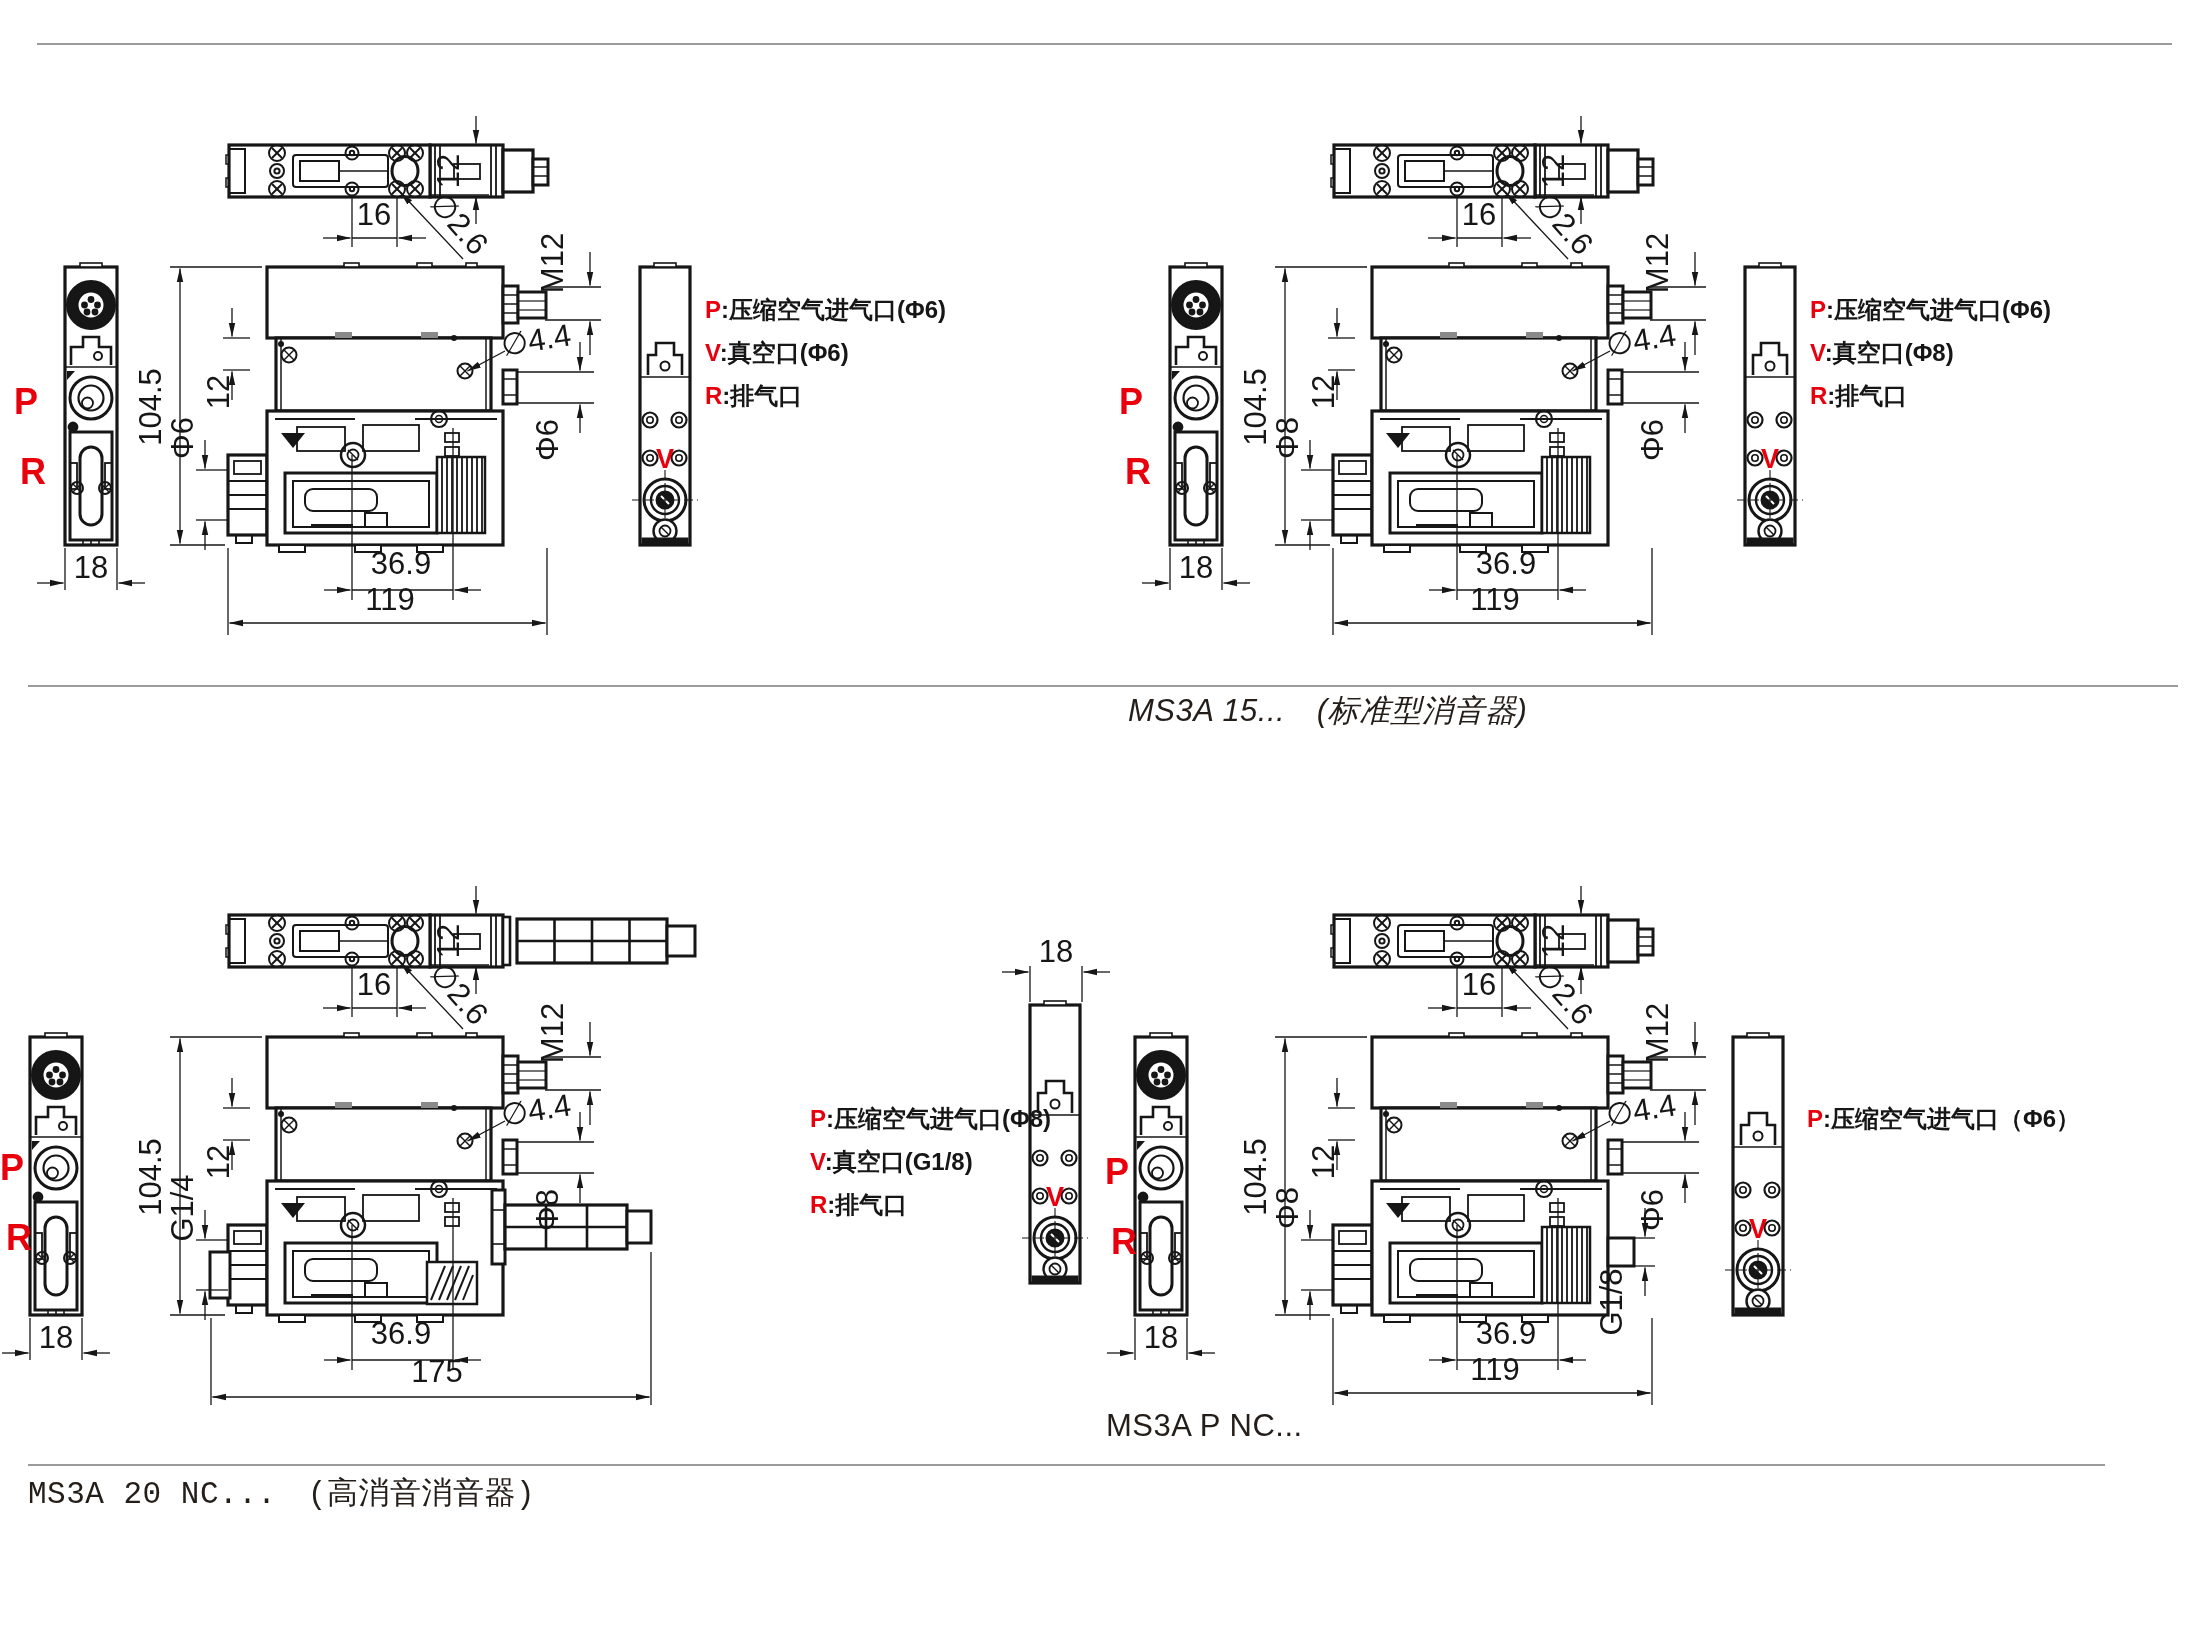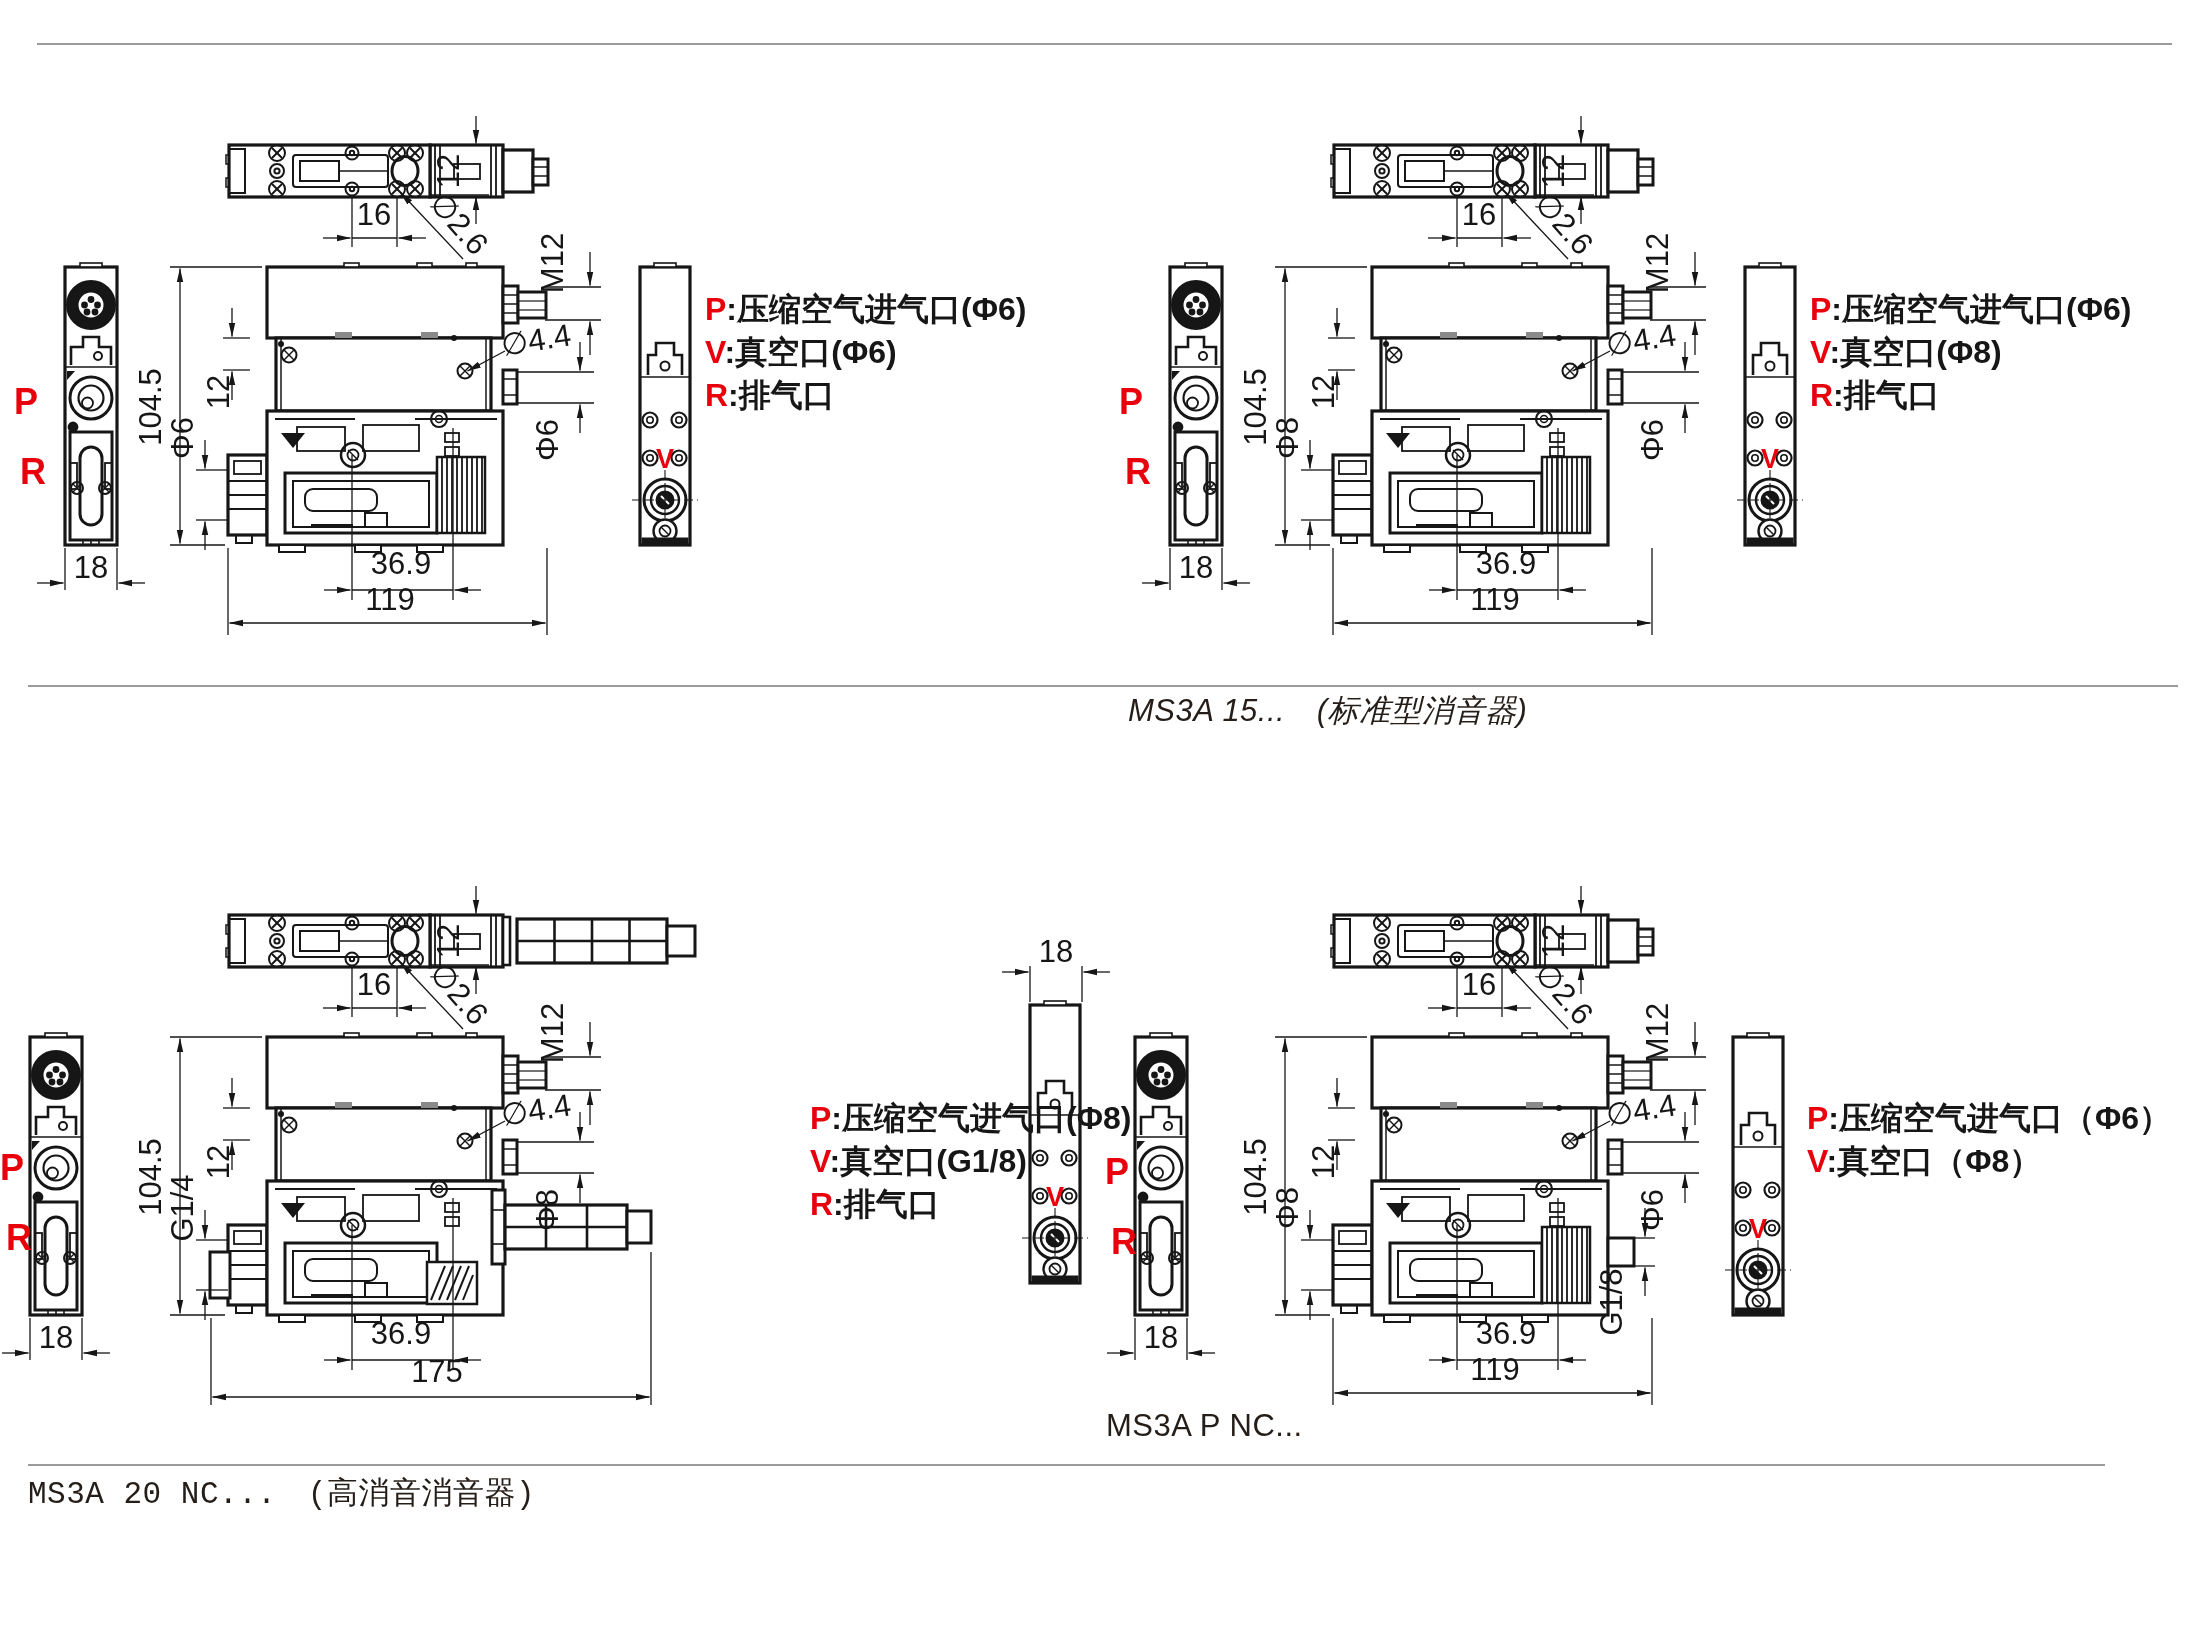--- a/index.html
+++ b/index.html
@@ -1,20 +1,20 @@
 <!DOCTYPE html>
 <html><head>
 <meta charset="utf-8">
 <style>
   html,body{margin:0;padding:0;background:#fff;}
   .page{position:relative;width:2209px;height:1629px;background:#fff;overflow:hidden;
         font-family:"Liberation Sans", sans-serif;}
   .hr{position:absolute;height:2px;background:#9b9b9b;}
   .caption{position:absolute;font-size:31px;font-weight:500;color:#241d18;letter-spacing:.5px;white-space:nowrap;}
-  .legend{position:absolute;font-size:32px;font-weight:600;line-height:43px;white-space:nowrap;}
+  .legend{position:absolute;font-size:24px;font-weight:600;line-height:43px;white-space:nowrap;}
   .legend .lk{color:#e8000d;}
   .legend .lt{color:#161616;}
   svg{position:absolute;left:0;top:0;}
   svg text{font-family:"Liberation Sans", sans-serif;fill:#161616;}
   .dim{font-size:31px;}
   .pl{font-size:36px;font-weight:700;fill:#e8000d;}
   .pv{font-size:27px;font-weight:700;fill:#e8000d;}
 </style>
 </head>
 <body>
@@ -438,20 +438,19 @@
   <div><span class="lk">V</span><span class="lt">:真空口(Φ8)</span></div>
   <div><span class="lk">R</span><span class="lt">:排气口</span></div>
 </div>
 <div class="legend" style="left:810px;top:1097px;">
   <div><span class="lk">P</span><span class="lt">:压缩空气进气口(Φ8)</span></div>
   <div><span class="lk">V</span><span class="lt">:真空口(G1/8)</span></div>
   <div><span class="lk">R</span><span class="lt">:排气口</span></div>
 </div>
 <div class="legend" style="left:1807px;top:1097px;">
   <div><span class="lk">P</span><span class="lt">:压缩空气进气口（Φ6）</span></div>
-  <div><span class="lk">V</span><span class="lt">:真空口（Φ8）</span></div>
 </div>
 
 <div class="caption" style="left:1128px;top:690px;font-style:italic;">MS3A 15...　(标准型消音器)</div>
 <div class="caption" style="left:28px;top:1472px;font-family:Liberation Mono, monospace;">MS3A 20 NC...　(高消音消音器)</div>
 <div class="caption" style="left:1106px;top:1408px;">MS3A P NC...</div>
 
 </div>
 
 </body></html>

